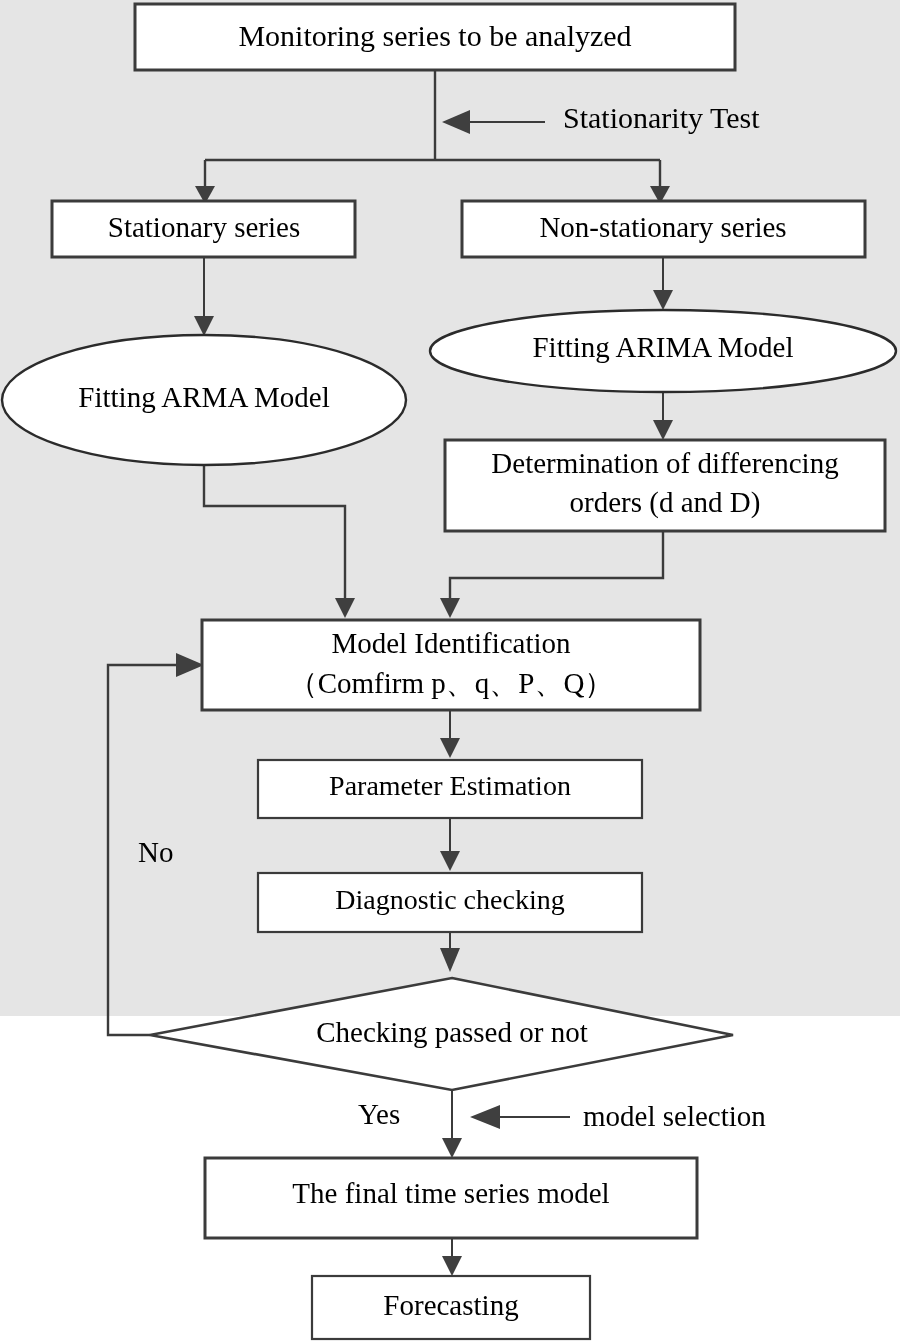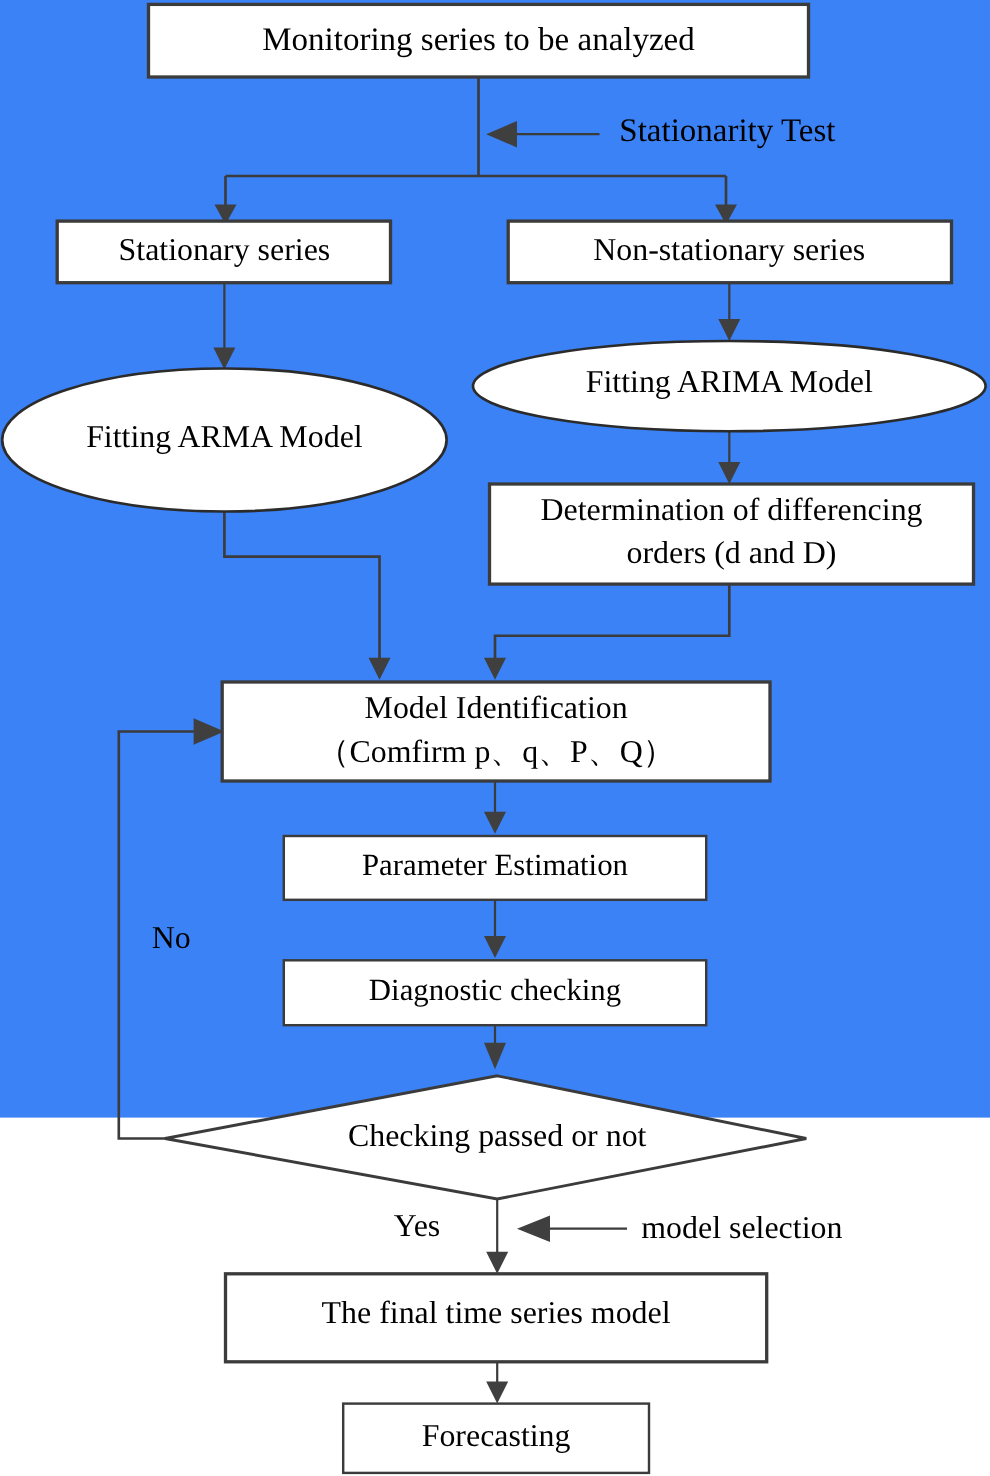--- a/index.html
+++ b/index.html
@@ -10,21 +10,21 @@
   body {
     width: 900px;
     height: 1342px;
     font-family: "Liberation Serif", "DejaVu Serif", serif;
     overflow: hidden;
   }
   #flowchart-root {
     position: relative;
     width: 900px;
     height: 1016px;
-    background: #3b82f6;
+    background: #e5e5e5;
   }
   svg.chart-svg {
     position: absolute;
     top: 0;
     left: 0;
     width: 900px;
     height: 1342px;
     display: block;
   }
   .node-shape {

